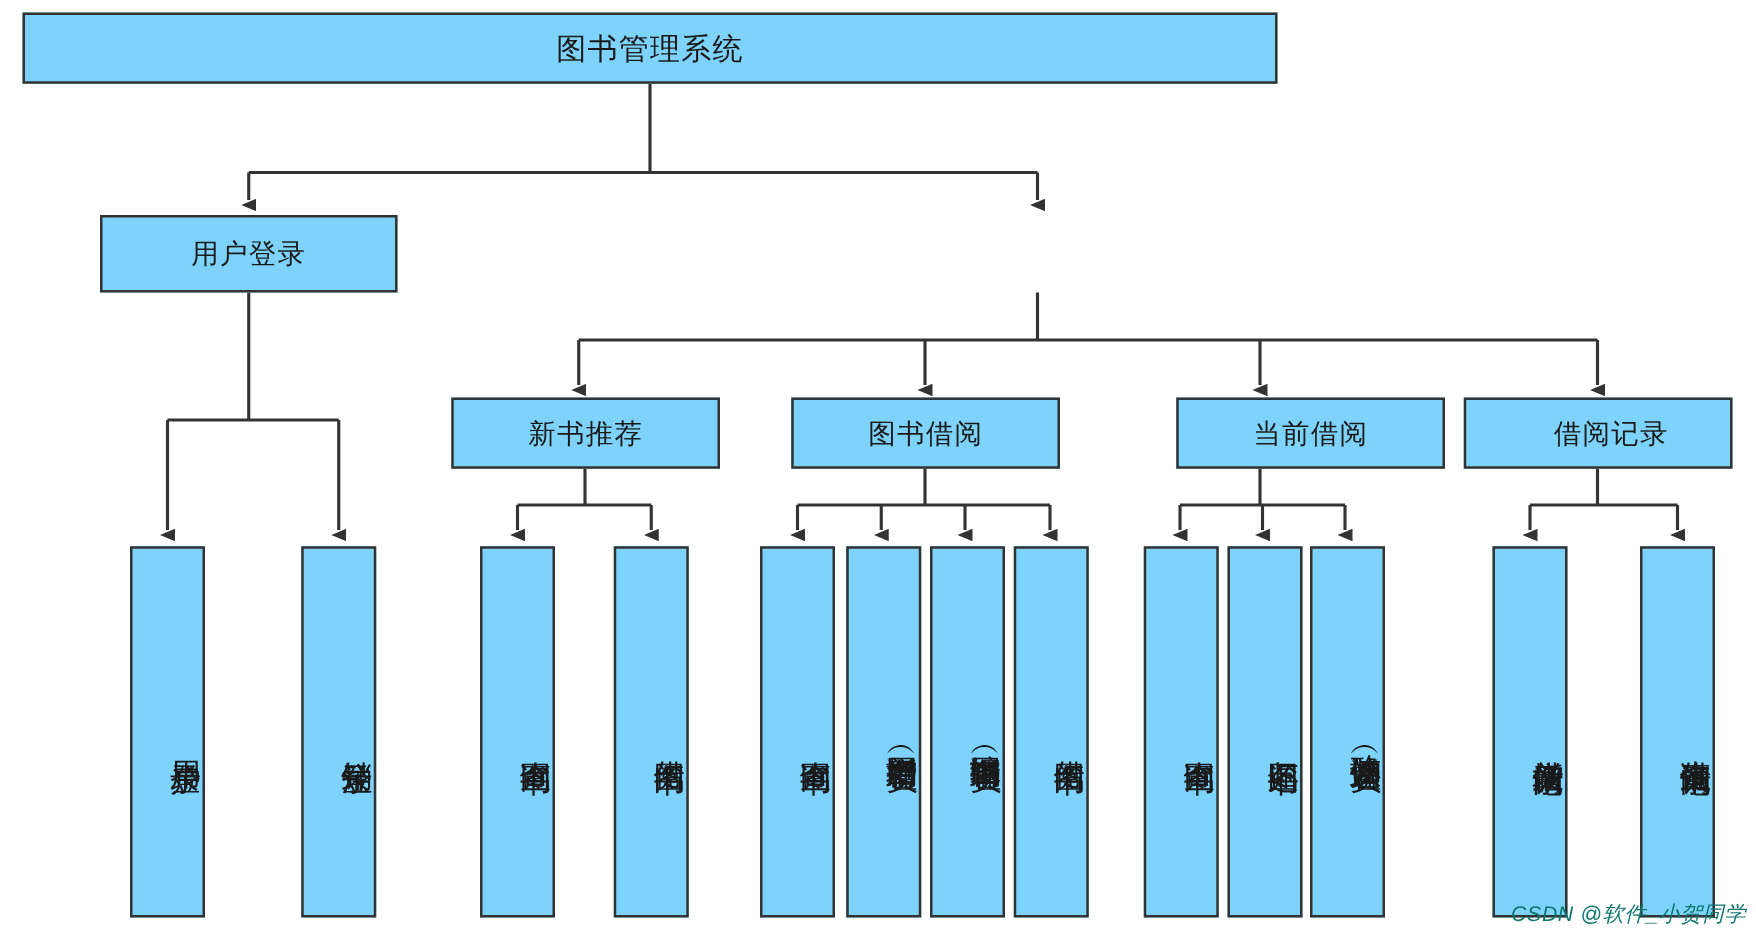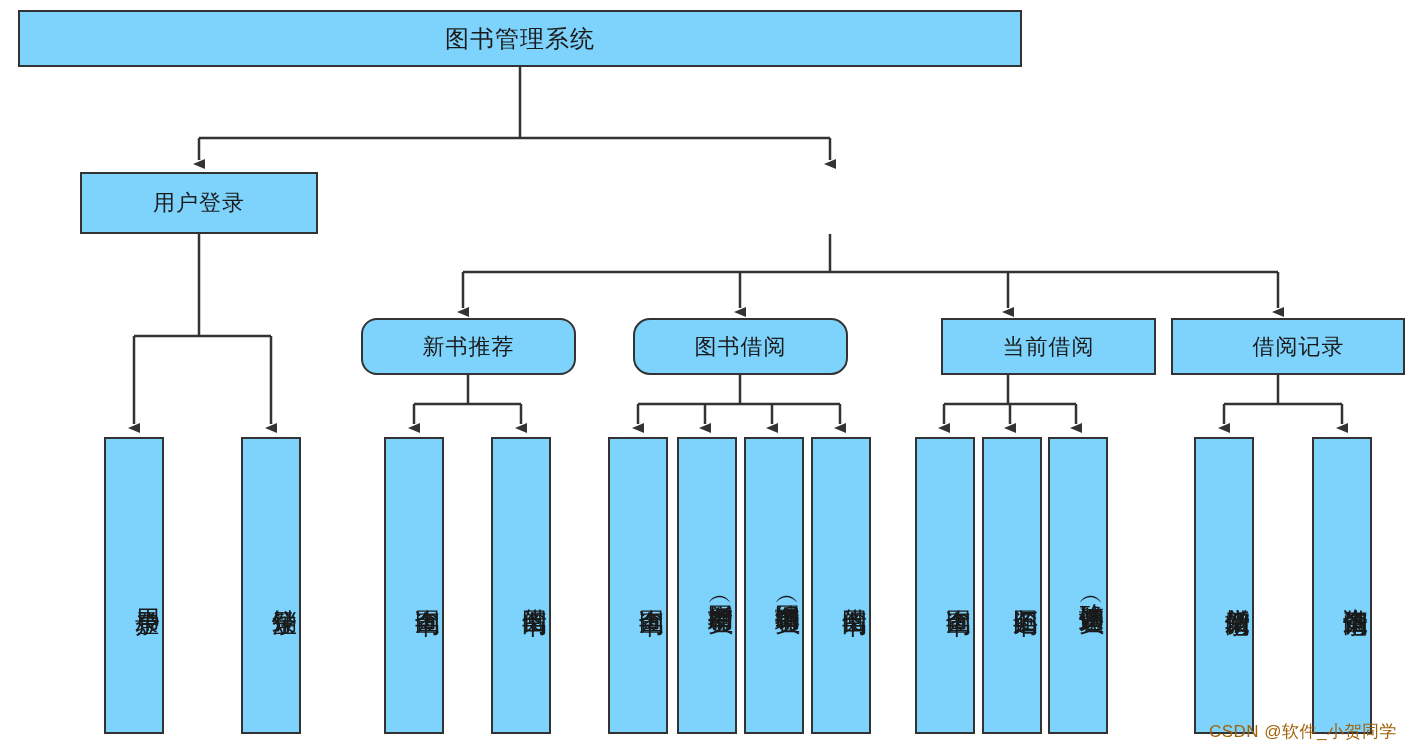--- a/index.html
+++ b/index.html
@@ -58,23 +58,24 @@
     white-space: pre-wrap;
   }
   #root-node {
     font-size: 24px;
   }
   #watermark {
     position: absolute;
     right: 8px;
     bottom: 4px;
     font-size: 17px;
-    color: #a16207;
+    color: #0f766e;
     white-space: nowrap;
     letter-spacing: 0.5px;
+    font-style: italic;
   }
 </style>
 </head>
 <body>
 
 <div id="canvas">
 
   <svg class="connectors" viewBox="0 0 1405 747" xmlns="http://www.w3.org/2000/svg">
     <defs>
       <marker id="arrow" markerWidth="10" markerHeight="12" refX="1" refY="6" orient="auto" markerUnits="userSpaceOnUse">
@@ -126,30 +127,30 @@
   </svg>
 
   <div class="node horizontal" id="root-node" style="left:18px; top:10px; width:1004px; height:57px;">
     <span class="label">图书管理系统</span>
   </div>
 
   <div class="node horizontal" style="left:80px; top:172px; width:238px; height:62px;">
     <span class="label">用户登录</span>
   </div>
 
-  <div class="node horizontal" style="left:361px; top:318px; width:215px; height:57px;border-radius:16px;">
+  <div class="node horizontal" style="left:361px; top:318px; width:215px; height:57px;">
     <span class="label">新书推荐</span>
   </div>
-  <div class="node horizontal" style="left:633px; top:318px; width:215px; height:57px;border-radius:17px;">
+  <div class="node horizontal" style="left:633px; top:318px; width:215px; height:57px;">
     <span class="label">图书借阅</span>
   </div>
   <div class="node horizontal" style="left:901px; top:318px; width:215px; height:57px;margin-left:40px;">
     <span class="label">当前借阅</span>
   </div>
-  <div class="node horizontal" style="left:1171px; top:318px; width:234px; height:57px;padding-left:21px;">
+  <div class="node horizontal" style="left:1171px; top:318px; width:215px; height:57px;padding-left:21px;">
     <span class="label">借阅记录</span>
   </div>
 
   <div class="node vertical" style="left:104px; top:437px; width:60px; height:297px;">
     <span class="label">用户登录</span>
   </div>
   <div class="node vertical" style="left:241px; top:437px; width:60px; height:297px;">
     <span class="label">注销登录</span>
   </div>
 

